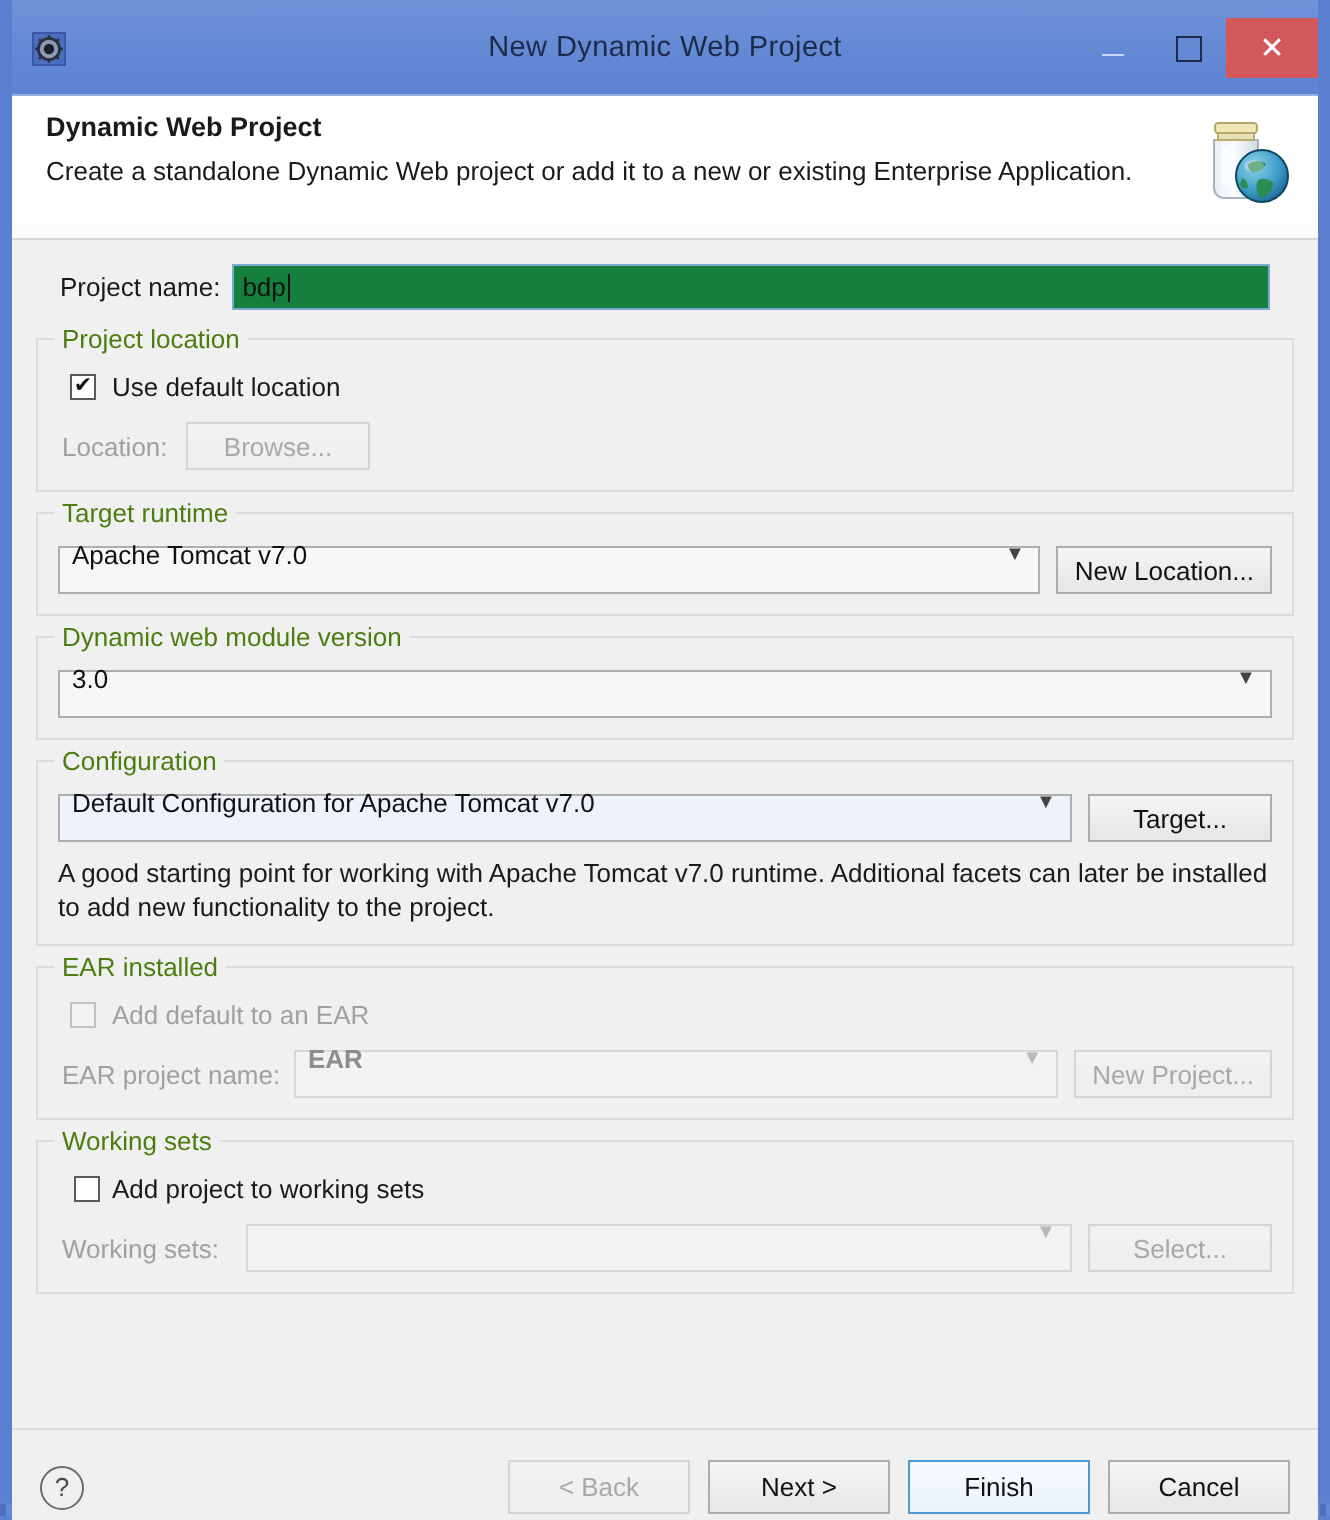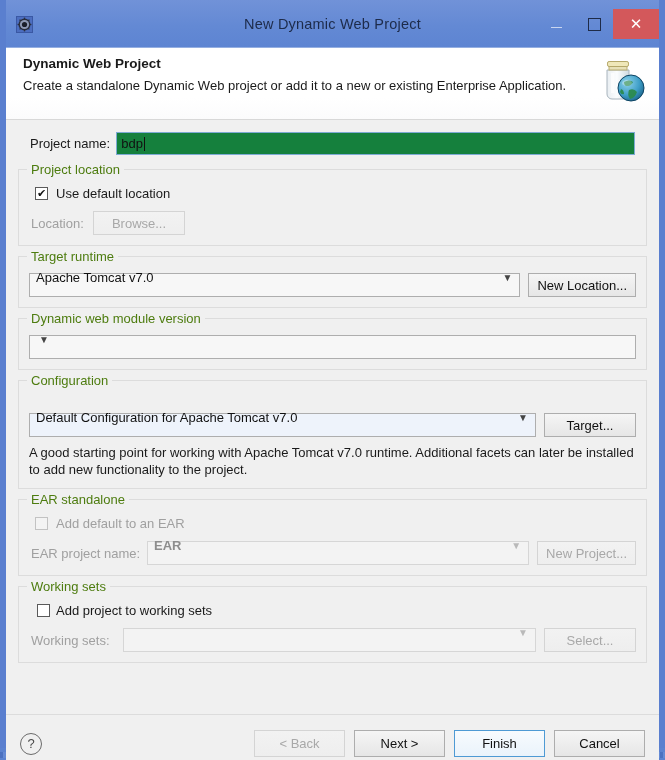--- a/index.html
+++ b/index.html
@@ -262,39 +262,40 @@
           <span class="arrow">▼</span>
         </span>
         <span class="btn" style="min-width:96px; margin-left:8px;">New Location...</span>
       </div>
     </div>
 
     <div class="group">
       <div class="gtitle">Dynamic web module version</div>
       <div class="row" style="margin-top:2px;">
         <span class="combo light">
+          <span class="ctext">3.0</span>
           <span class="arrow">▼</span>
         </span>
       </div>
     </div>
 
     <div class="group">
       <div class="gtitle">Configuration</div>
-      <div class="row" style="margin-top:18px;">
+      <div class="row" style="margin-top:2px;">
         <span class="combo sel">
           <span class="ctext">Default Configuration for Apache Tomcat v7.0</span>
           <span class="arrow">▼</span>
         </span>
         <span class="btn" style="min-width:92px; margin-left:8px;">Target...</span>
       </div>
       <div class="desc-text">A good starting point for working with Apache Tomcat v7.0 runtime. Additional facets can later be installed to add new functionality to the project.</div>
     </div>
 
     <div class="group">
-      <div class="gtitle">EAR standalone</div>
+      <div class="gtitle">EAR installed</div>
       <div class="row" style="margin:2px 0 10px 6px;">
         <span class="cb disabled"></span>
         <span class="lbl dim" style="margin-left:8px;">Add default to an EAR</span>
       </div>
       <div class="row" style="margin-left:2px;">
         <span class="lbl dim" style="width:116px;">EAR project name:</span>
         <span class="combo disabled">
           <span class="ctext" style="color:#8d8d8d;font-weight:bold;">EAR</span>
           <span class="arrow dis">▼</span>
         </span>

